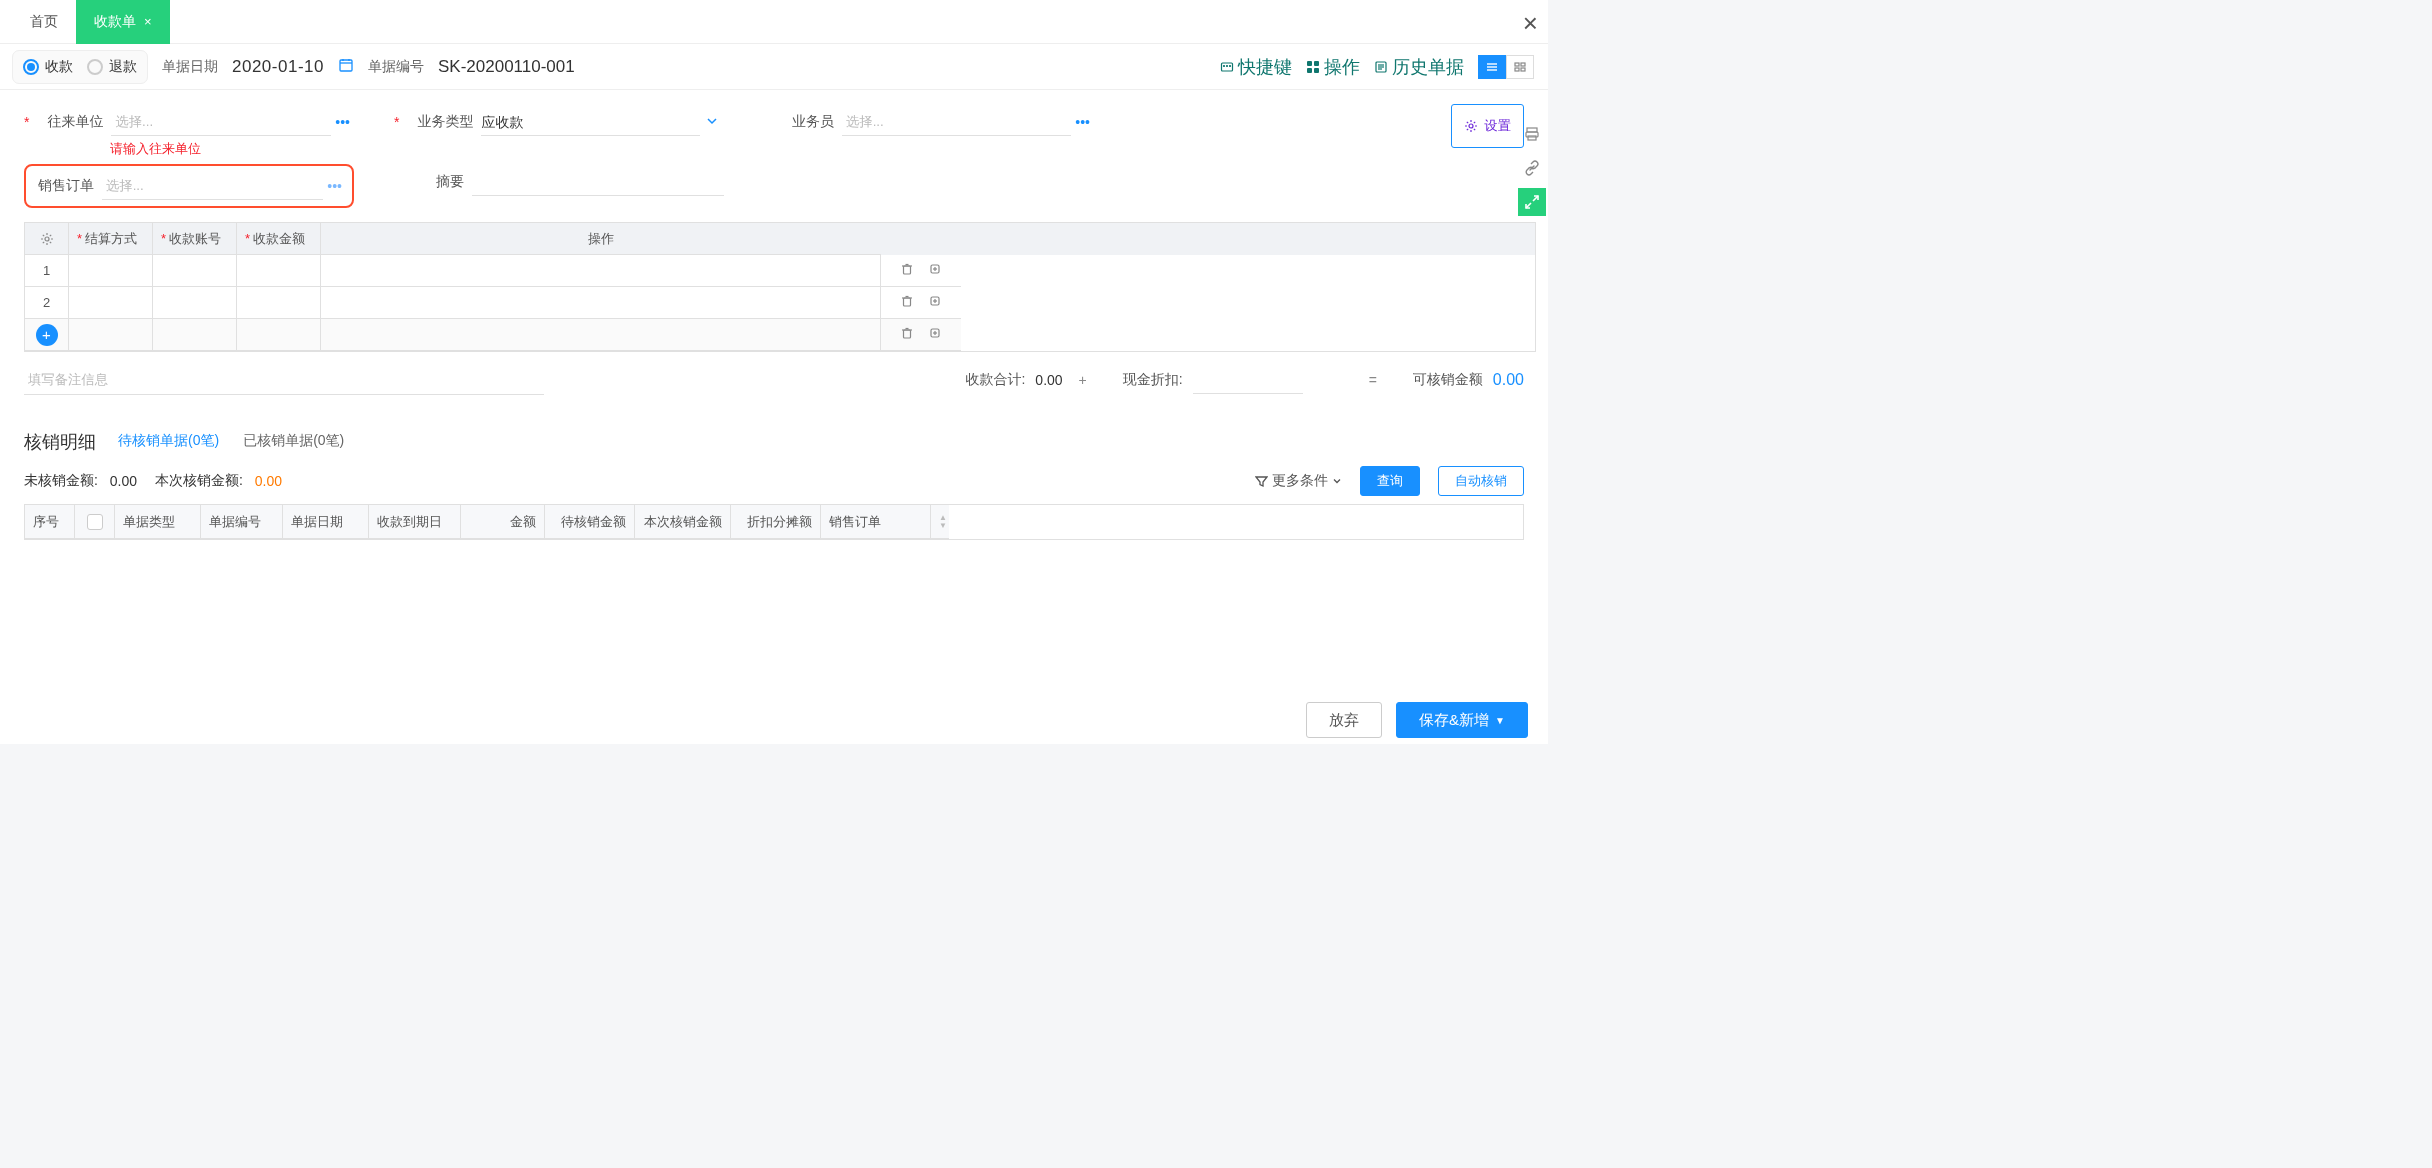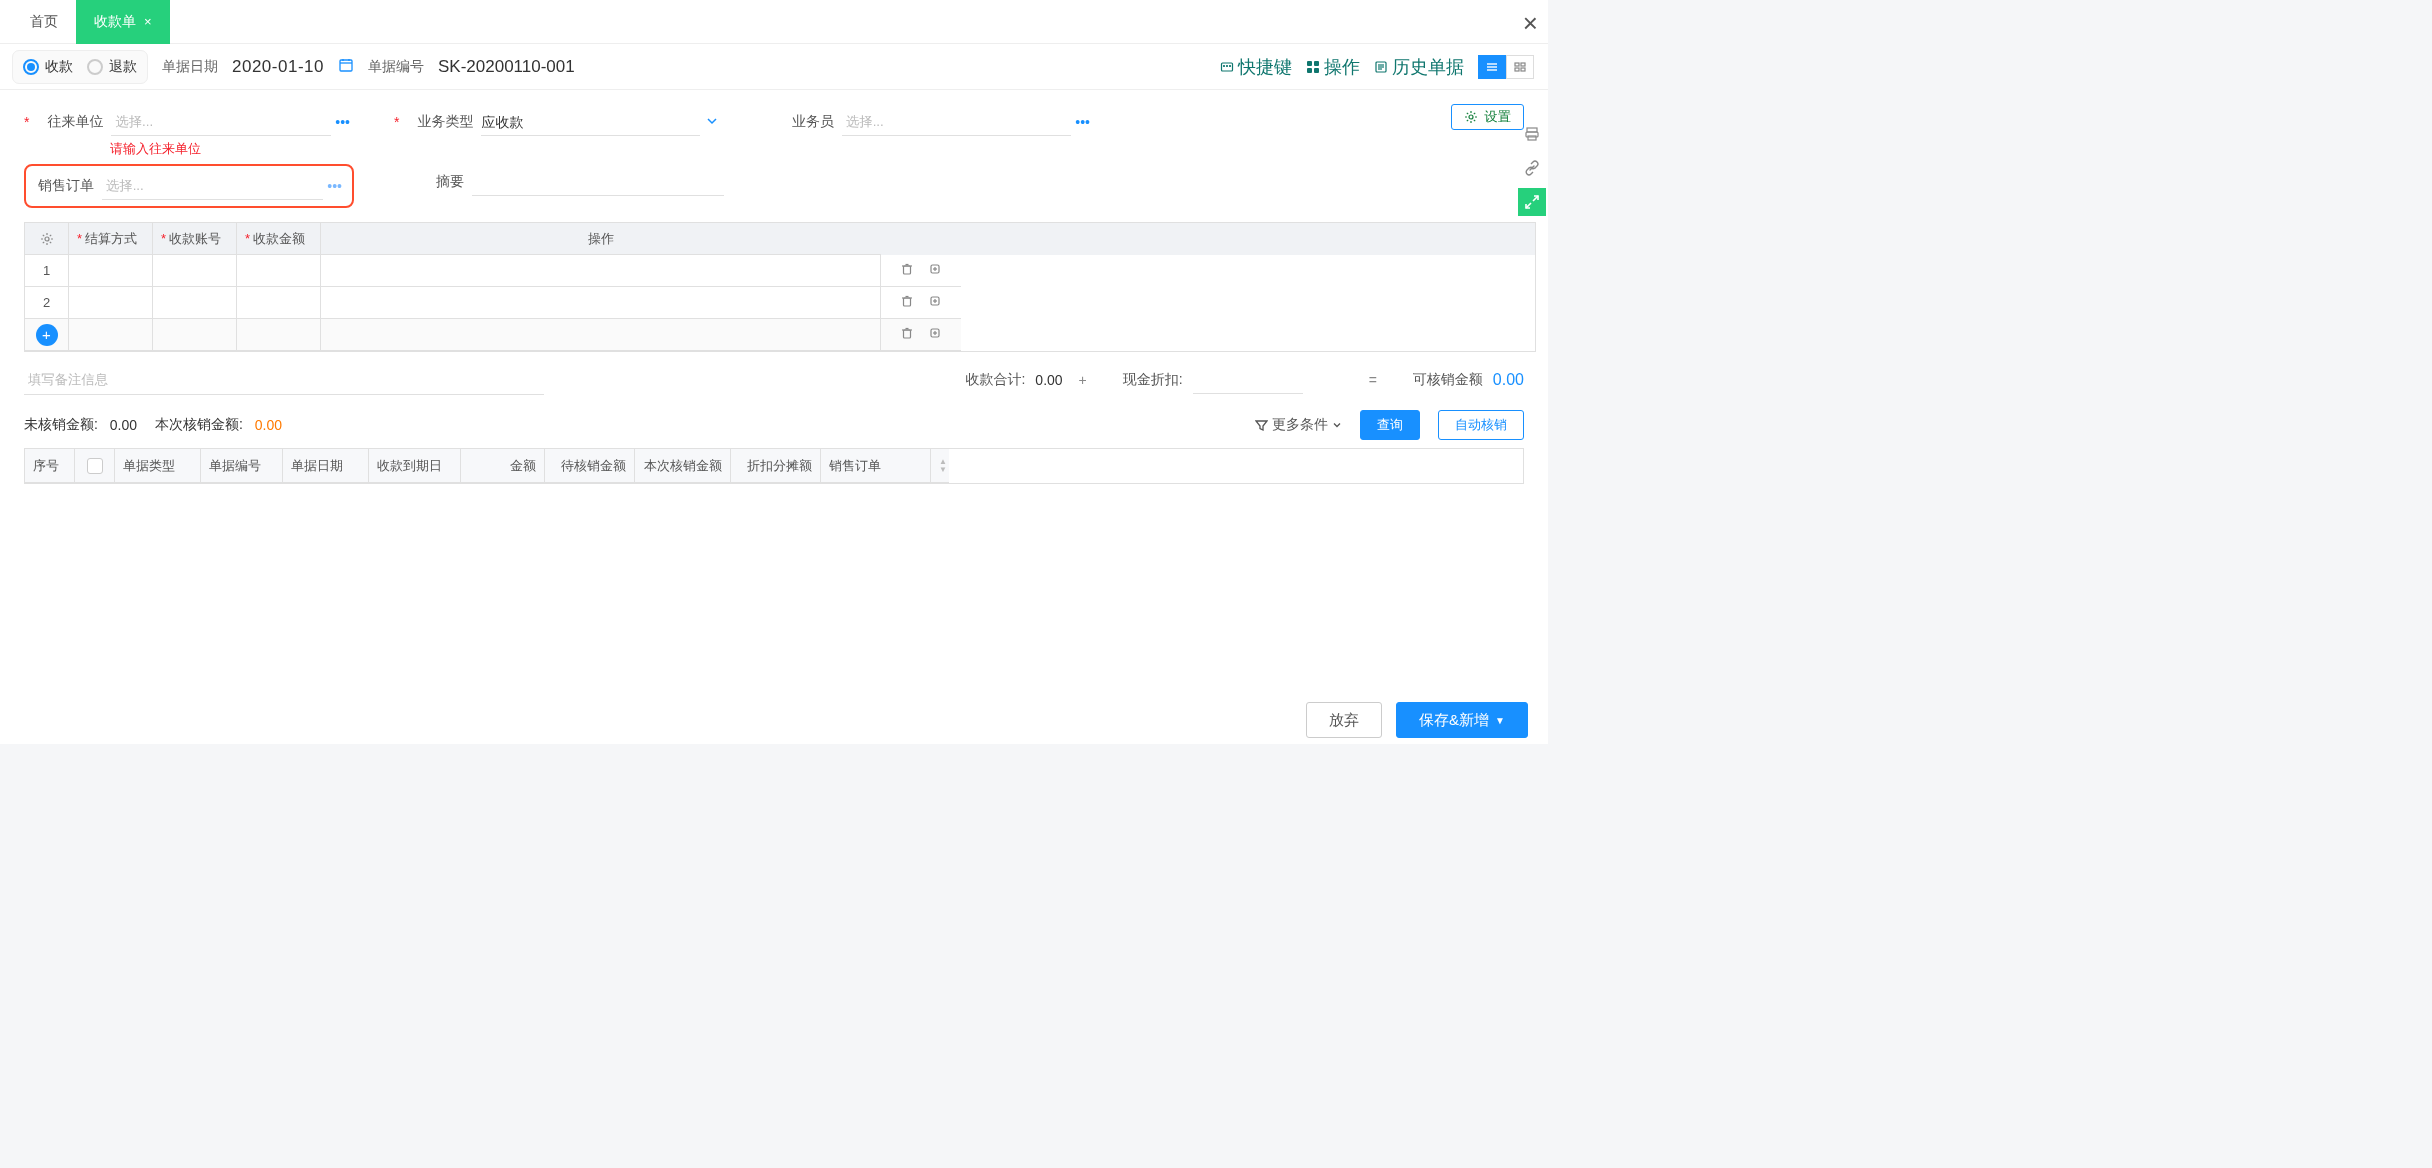--- a/index.html
+++ b/index.html
@@ -37,21 +37,21 @@
 .form-grid { display: grid; grid-template-columns: 330px 330px 330px auto; gap: 0 40px; align-items: start; }
 .form-item { display: flex; align-items: center; height: 36px; }
 .form-item .req { color: #f5222d; margin-right: 4px; }
 .form-item label { width: 70px; text-align: right; color: #555; margin-right: 8px; }
 .form-item .inp { flex: 1; border: none; border-bottom: 1px solid #e0e0e0; height: 28px; padding: 0 4px; background: transparent; outline: none; }
 .form-item .inp::placeholder { color: #bbb; }
 .form-item .more-dots { color: #1890ff; cursor: pointer; padding: 0 4px; }
 .form-item .chev { color: #1890ff; cursor: pointer; padding: 0 6px; }
 .form-item .txt-val { flex: 1; border-bottom: 1px solid #e0e0e0; height: 28px; line-height: 28px; }
 .errmsg { color: #f5222d; font-size: 13px; padding-left: 86px; height: 20px; line-height: 18px; }
-.settings-btn { border: 1px solid #1890ff; color: #15803d; background: #fff; border-radius: 3px; height: 26px; padding: 0 12px; display: flex; align-items: center; gap: 6px; cursor: pointer; margin-left: auto; }
+.settings-btn { border: 1px solid #1890ff; color: #6d28d9; background: #fff; border-radius: 3px; height: 44px; padding: 0 12px; display: flex; align-items: center; gap: 6px; cursor: pointer; margin-left: auto; }
 .hl-box { border: 2.5px solid #ff4d2e; border-radius: 8px; padding: 2px 6px 2px 2px; }
 
 
 .main-table { margin: 6px 12px 0 24px; border: 1px solid #e0e0e0; }
 .mt-row { display: grid; grid-template-columns: 44px 84px 84px 84px 560px 80px; }
 .mt-head { background: #f0f2f5; }
 .mt-cell { border-right: 1px solid #e0e0e0; border-bottom: 1px solid #e0e0e0; height: 32px; display: flex; align-items: center; padding: 0 8px; font-size: 13px; color: #555; }
 .mt-cell:last-child { border-right: none; }
 .mt-head .req { color: #f5222d; margin-right: 3px; }
 .mt-ops { justify-content: center; gap: 14px; }
@@ -342,20 +342,25 @@
     <span class="sum-lbl">收款合计:</span>
     <span class="sum-val">0.00</span>
     <span class="sum-op">+</span>
     <span class="sum-lbl">现金折扣:</span>
     <input class="discount-inp" style="">
     <span class="sum-op" style="margin-left:50px;">=</span>
     <span class="sum-lbl">可核销金额</span>
     <span class="sum-val blue">0.00</span>
   </div>
 
+  <div class="wo-header">
+    <span class="wo-title">核销明细</span>
+    <span class="wo-tab active">待核销单据(0笔)</span>
+    <span class="wo-tab">已核销单据(0笔)</span>
+  </div>
 
   <div class="wo-filter">
     <div class="wo-amt"><span>未核销金额:</span>&nbsp;<span class="v">0.00</span></div>
     <div class="wo-amt"><span>本次核销金额:</span>&nbsp;<span class="v orange">0.00</span></div>
     <div class="wo-spacer"></div>
     <div class="more-cond">
       <svg width="13" height="13" viewBox="0 0 13 13" fill="none" stroke="#555" stroke-width="1.3">
           <path d="M1 2h11L8 7v4l-3-1.5V7L1 2z"></path>
         </svg>
       <span>更多条件</span>

